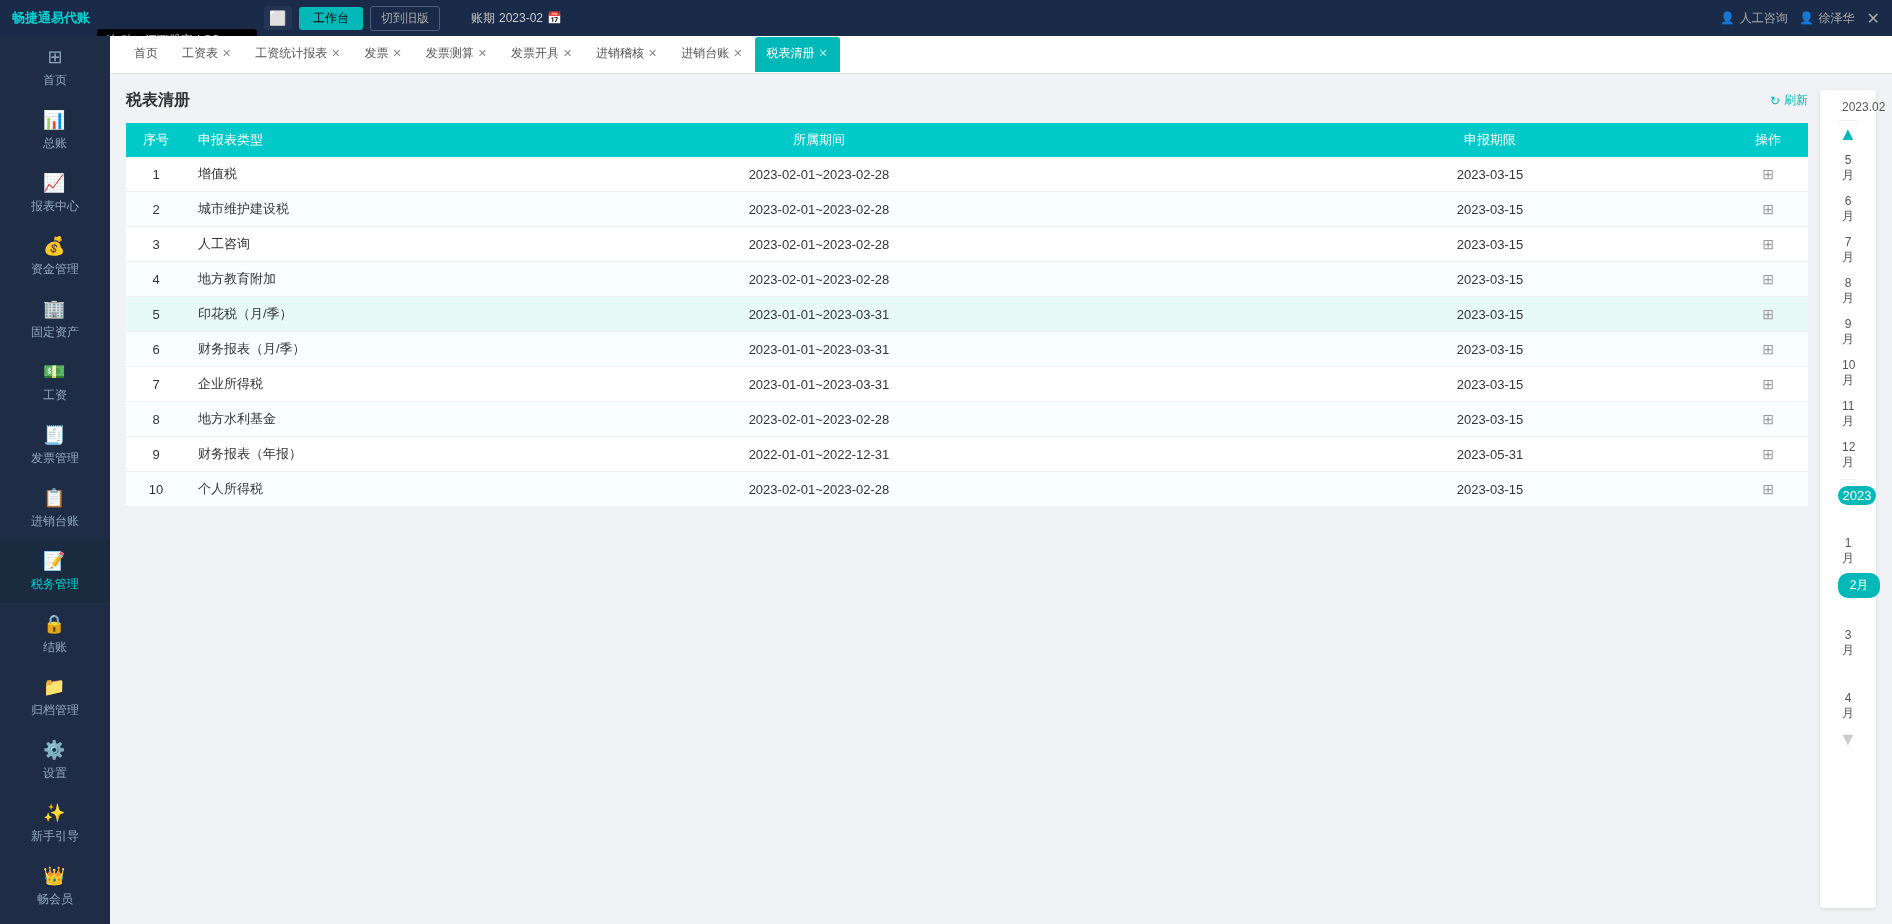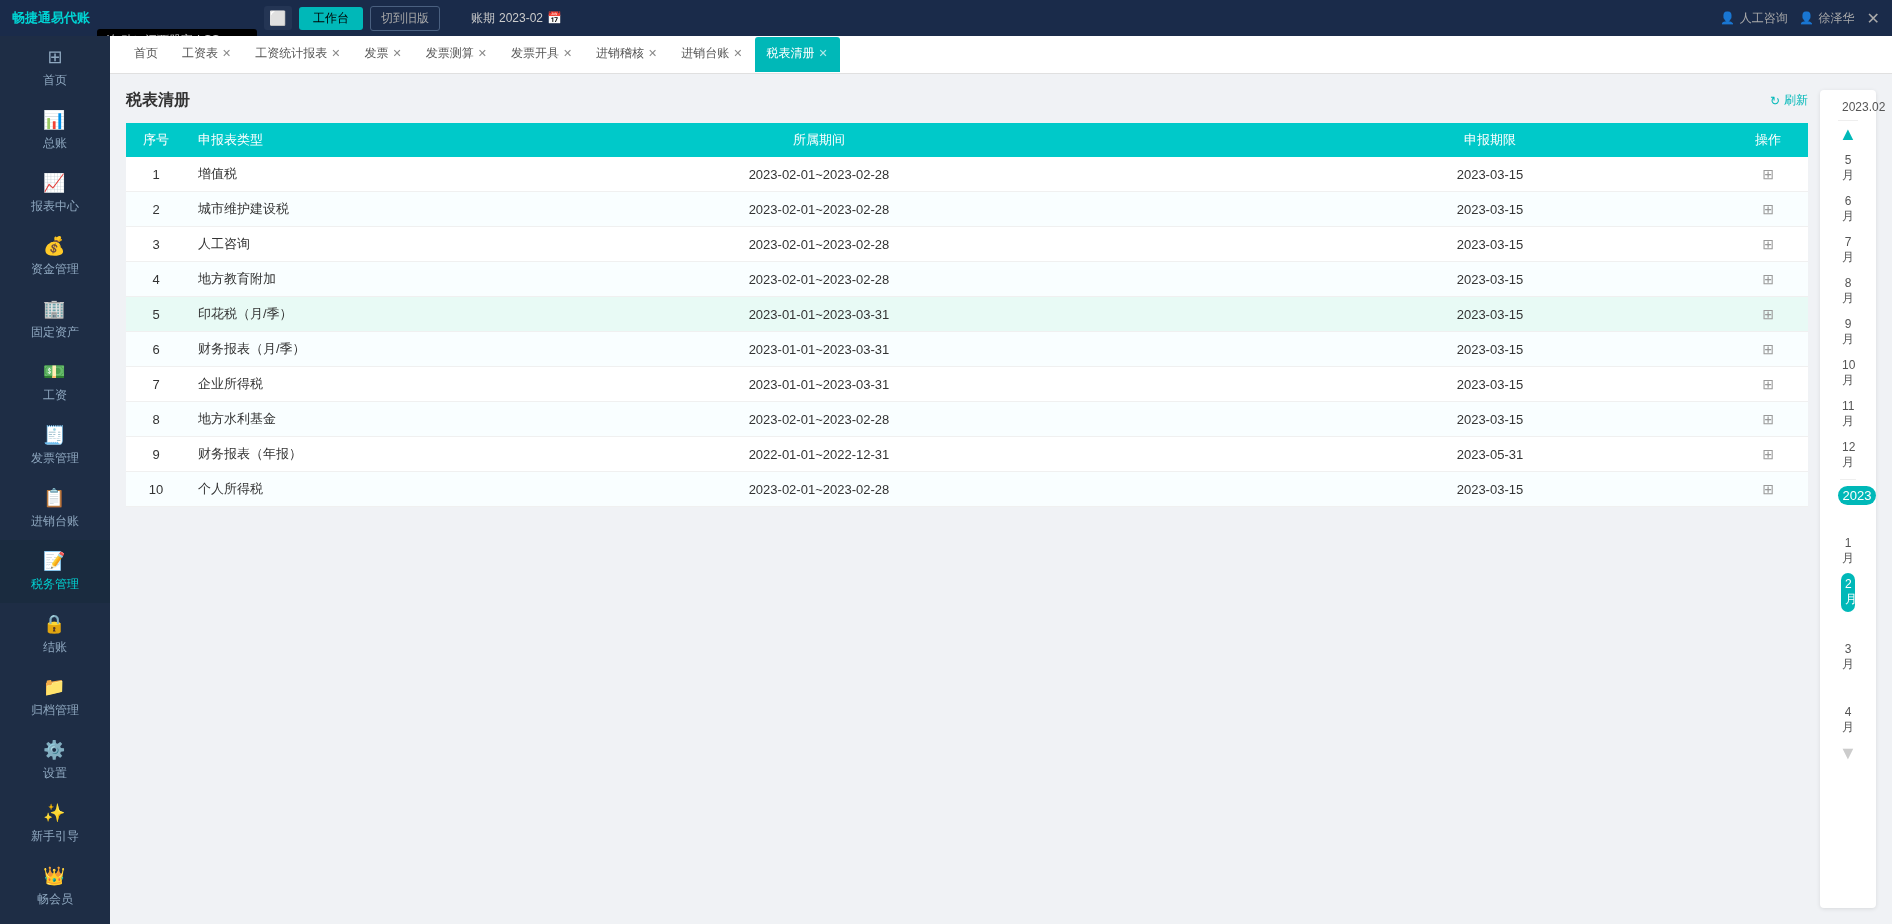--- a/index.html
+++ b/index.html
@@ -310,21 +310,21 @@
         <div class="year-item">9月</div>
         <div class="year-item">10月</div>
         <div class="year-item">11月</div>
         <div class="year-item">12月</div>
 
         <hr class="panel-divider">
 
         <div style="background:#00b8b8;color:#fff;border-radius:10px;margin:3px auto;width:38px;font-size:13px;text-align:center;padding:2px 4px;">2023</div>
 
         <div class="month-item">1月</div>
-        <div class="month-item active" style="background:#00b8b8;color:#fff;border-radius:10px;margin:2px auto;width:14px;text-align:center;">2月</div>
+        <div class="month-item active" style="background:#00b8b8;color:#fff;border-radius:10px;margin:2px auto;width:42px;text-align:center;">2月</div>
         <div class="month-item">3月</div>
         <div class="month-item">4月</div>
 
         <div class="panel-nav-down">▼</div>
       </div>
 
     </div>
   </div>
 </div>
 

